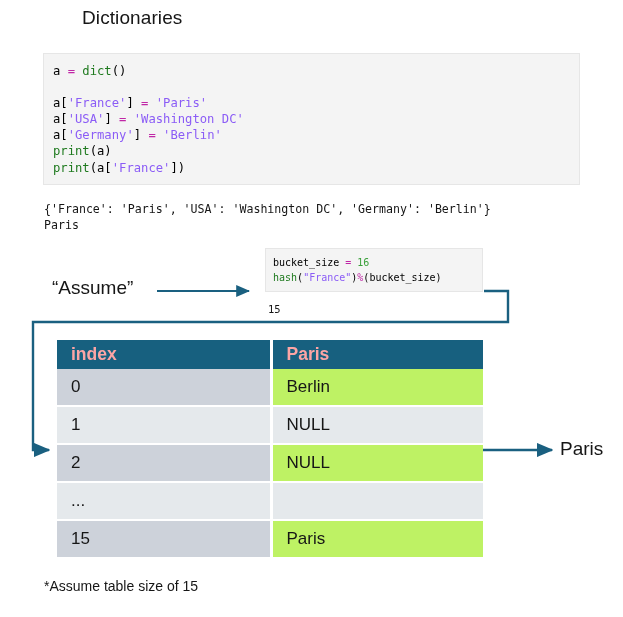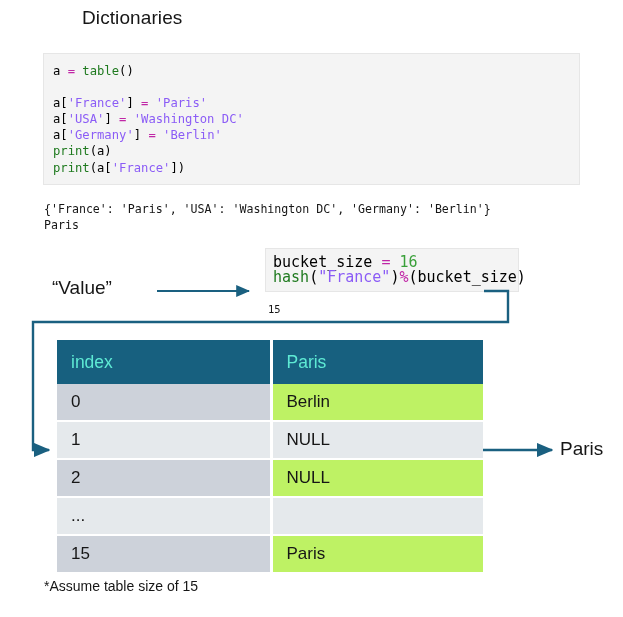--- a/index.html
+++ b/index.html
@@ -41,23 +41,23 @@
     left: 43px;
     top: 53px;
     width: 537px;
     padding: 9px 0 8px 9px;
     font-size: 12.2px;
     line-height: 16.1px;
   }
   #code-block-hash {
     left: 265px;
     top: 248px;
-    width: 254px;
+    width: 218px;
     padding: 6px 0 6px 7px;
-    font-size: 15px;
+    font-size: 10px;
     line-height: 15.2px;
   }
 
   .tok-op   { color: #c026a6; }
   .tok-fn   { color: #1f7a1f; }
   .tok-str  { color: #8b5cf6; }
   .tok-num  { color: #3aa03a; }
   .tok-plain{ color: #000000; }
 
   
@@ -131,24 +131,24 @@
   }
   #hash-table th, #hash-table td {
     text-align: left;
     padding: 0 0 0 14px;
     height: 36px;
     vertical-align: middle;
     border: none;
   }
   #hash-table th {
     background: #17607f;
-    color: #5eead4;
+    color: #fca5a5;
     font-size: 17.5px;
-    font-weight: normal;
-    height: 44px;
+    font-weight: bold;
+    height: 29px;
   }
   #hash-table td {
     font-size: 17px;
     color: #161616;
   }
   #hash-table col.col-index { width: 214px; }
   #hash-table col.col-value { width: 212px; }
 
   tr.row-odd  td { background: #bef264; }
   tr.row-even td { background: #e5e9ec; }
@@ -158,32 +158,32 @@
   tr.row-odd  td.cell-index { background: #cdd2da; }
   tr.row-even td.cell-index { background: #e5e9ec; }
 
   #hash-table tr.table-row { border-bottom: 2px solid #ffffff; }
 </style>
 </head>
 <body>
 
 <div id="slide-title">Dictionaries</div>
 
-<div id="code-block-dict" class="code-block"><span class="tok-plain">a</span><span class="tok-op"> = </span><span class="tok-fn">table</span><span class="tok-plain">()</span>
+<div id="code-block-dict" class="code-block"><span class="tok-plain">a</span><span class="tok-op"> = </span><span class="tok-fn">dict</span><span class="tok-plain">()</span>
 
 <span class="tok-plain">a[</span><span class="tok-str">'France'</span><span class="tok-plain">] </span><span class="tok-op">=</span><span class="tok-str"> 'Paris'</span>
 <span class="tok-plain">a[</span><span class="tok-str">'USA'</span><span class="tok-plain">] </span><span class="tok-op">=</span><span class="tok-str"> 'Washington DC'</span>
 <span class="tok-plain">a[</span><span class="tok-str">'Germany'</span><span class="tok-plain">] </span><span class="tok-op">=</span><span class="tok-str"> 'Berlin'</span>
 <span class="tok-fn">print</span><span class="tok-plain">(a)</span>
 <span class="tok-fn">print</span><span class="tok-plain">(a[</span><span class="tok-str">'France'</span><span class="tok-plain">])</span></div>
 
 <div id="console-dict" class="console-out"><span>{'France': 'Paris', 'USA': 'Washington DC', 'Germany': 'Berlin'}</span>
 <span>Paris</span></div>
 
-<div id="france-key-label">“Value”</div>
+<div id="france-key-label">“Assume”</div>
 
 <div id="code-block-hash" class="code-block"><span class="tok-plain">bucket_size </span><span class="tok-op">=</span><span class="tok-num"> 16</span>
 <span class="tok-fn">hash</span><span class="tok-plain">(</span><span class="tok-str">"France"</span><span class="tok-plain">)</span><span class="tok-op">%</span><span class="tok-plain">(bucket_size)</span></div>
 
 <div id="console-hash" class="console-out">15</div>
 
 <svg id="connector-layer" viewBox="0 0 623 617" xmlns="http://www.w3.org/2000/svg">
   <defs>
     <marker id="arrowhead" markerWidth="7" markerHeight="6" refX="6.4" refY="3" orient="auto">
       <path d="M0,0 L7,3 L0,6 z" fill="#1a6080"></path>

